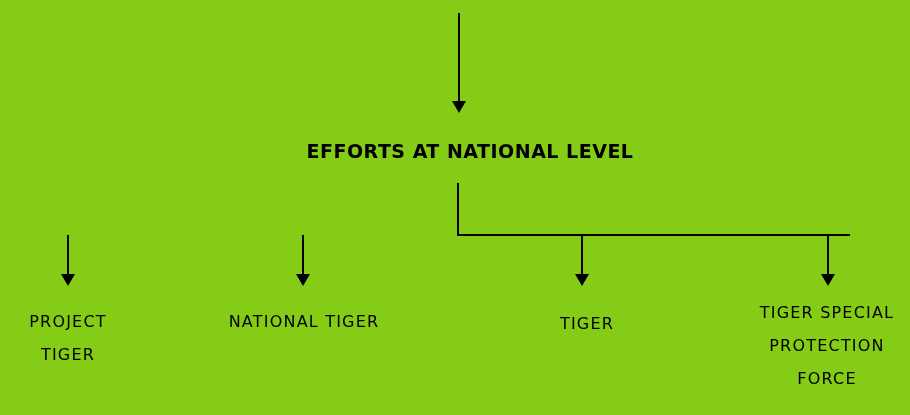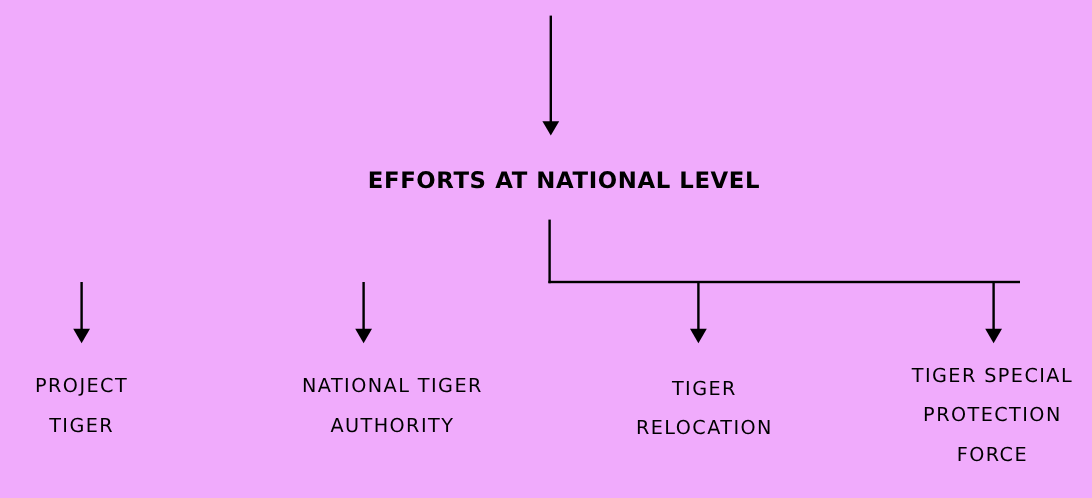--- a/index.html
+++ b/index.html
@@ -4,21 +4,21 @@
 <style>
   html, body {
     margin: 0;
     padding: 0;
     background: #ffffff;
   }
   .stage {
     position: relative;
     width: 910px;
     height: 415px;
-    background: #f0abfc;
+    background: #84cc16;
     overflow: hidden;
     font-family: "DejaVu Sans", "Liberation Sans", sans-serif;
     color: #000000;
   }
   .shaft {
     position: absolute;
     width: 2px;
     background: #000000;
   }
   .hline {
@@ -48,21 +48,21 @@
   .branch-label {
     position: absolute;
     text-align: center;
     font-size: 16px;
     letter-spacing: 1.2px;
     line-height: 33px;
     white-space: nowrap;
   }
   .branch-label span { display: block; }
   .branch-1 { left: -32px; top: 305px; width: 200px; }
-  .branch-2 { left: 227px; top: 305px; width: 200px; }
+  .branch-2 { left: 204px; top: 305px; width: 200px; }
   .branch-3 { left: 487px; top: 307px; width: 200px; }
   .branch-4 { left: 727px; top: 296px; width: 200px; }
 </style>
 </head>
 <body>
 
 <div class="stage">
 
   <div>
     <div class="shaft" style="left:458px; top:13px; height:89px;"></div>
@@ -94,26 +94,24 @@
     <div class="ahead" style="left:821px; top:274px;"></div>
   </div>
 
   <div class="branch-label branch-1">
     <span>PROJECT</span>
     <span>TIGER</span>
   </div>
 
   <div class="branch-label branch-2">
     <span>NATIONAL TIGER</span>
-    <span>AUTHORITY</span>
   </div>
 
   <div class="branch-label branch-3">
     <span>TIGER</span>
-    <span>RELOCATION</span>
   </div>
 
   <div class="branch-label branch-4">
     <span>TIGER SPECIAL</span>
     <span>PROTECTION</span>
     <span>FORCE</span>
   </div>
 
 </div>
 

